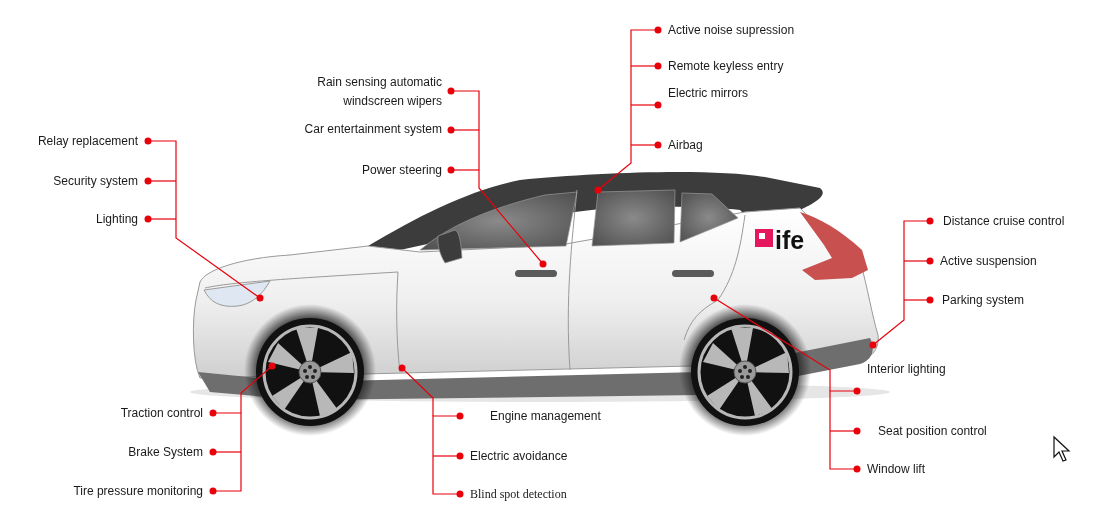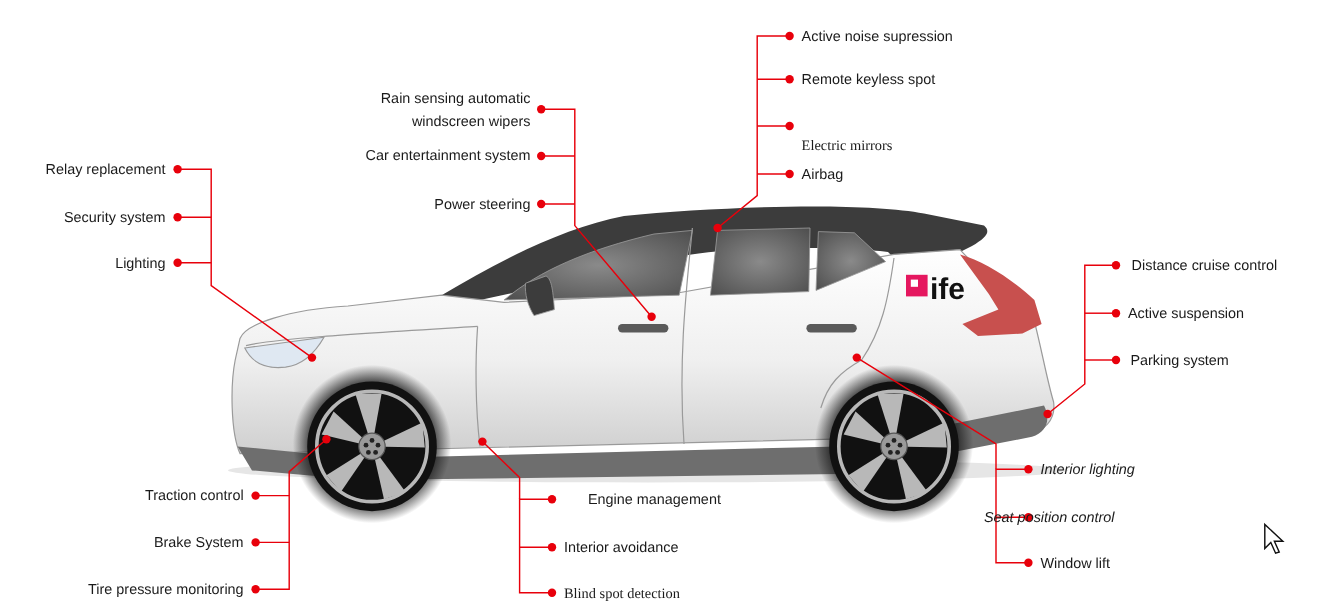--- a/index.html
+++ b/index.html
@@ -169,36 +169,36 @@
   <div class="label right" style="right:971px; top:132px;">Relay replacement</div>
   <div class="label right" style="right:971px; top:172px;">Security system</div>
   <div class="label right" style="right:971px; top:210px;">Lighting</div>
 
   <div class="label right" style="right:667px; top:73px;">Rain sensing automatic</div>
   <div class="label right" style="right:667px; top:120px;">Car entertainment system</div>
   <div class="label right" style="right:667px; top:92px;">windscreen wipers</div>
   <div class="label right" style="right:667px; top:161px;">Power steering</div>
 
   <div class="label left" style="left:668px; top:21px;">Active noise supression</div>
-  <div class="label left" style="left:668px; top:57px;">Remote keyless spot</div>
-  <div class="label left" style="left:668px; top:112px;font-family:Liberation Serif, serif;">Electric mirrors</div>
+  <div class="label left" style="left:668px; top:57px;">Remote keyless entry</div>
+  <div class="label left" style="left:668px; top:84px;">Electric mirrors</div>
   <div class="label left" style="left:668px; top:136px;">Airbag</div>
 
   <div class="label left" style="left:943px; top:212px;">Distance cruise control</div>
   <div class="label left" style="left:940px; top:252px;">Active suspension</div>
   <div class="label left" style="left:942px; top:291px;">Parking system</div>
 
   <div class="label right" style="right:906px; top:404px;">Traction control</div>
   <div class="label right" style="right:906px; top:443px;">Brake System</div>
   <div class="label right" style="right:906px; top:482px;text-align:right;">Tire pressure monitoring</div>
 
   <div class="label left" style="left:470px; top:407px;margin-left:20px;">Engine management</div>
-  <div class="label left" style="left:470px; top:447px;">Interior avoidance</div>
+  <div class="label left" style="left:470px; top:447px;">Electric avoidance</div>
   <div class="label left" style="left:470px; top:485px;font-family:Liberation Serif, serif;">Blind spot detection</div>
 
-  <div class="label left" style="left:867px; top:382px;font-style:italic;">Interior lighting</div>
-  <div class="label left" style="left:820px; top:422px;font-style:italic;">Seat position control</div>
+  <div class="label left" style="left:867px; top:360px;">Interior lighting</div>
+  <div class="label left" style="left:878px; top:422px;">Seat position control</div>
   <div class="label left" style="left:867px; top:460px;">Window lift</div>
 
   <svg class="cursor" viewBox="0 0 22 30">
     <path d="M2,2 L2,22 L7,17 L11,26 L14,25 L10,16 L17,16 Z" fill="#ffffff" stroke="#111" stroke-width="1.2" stroke-linejoin="miter"></path>
   </svg>
 </div>
 
 </body></html>

